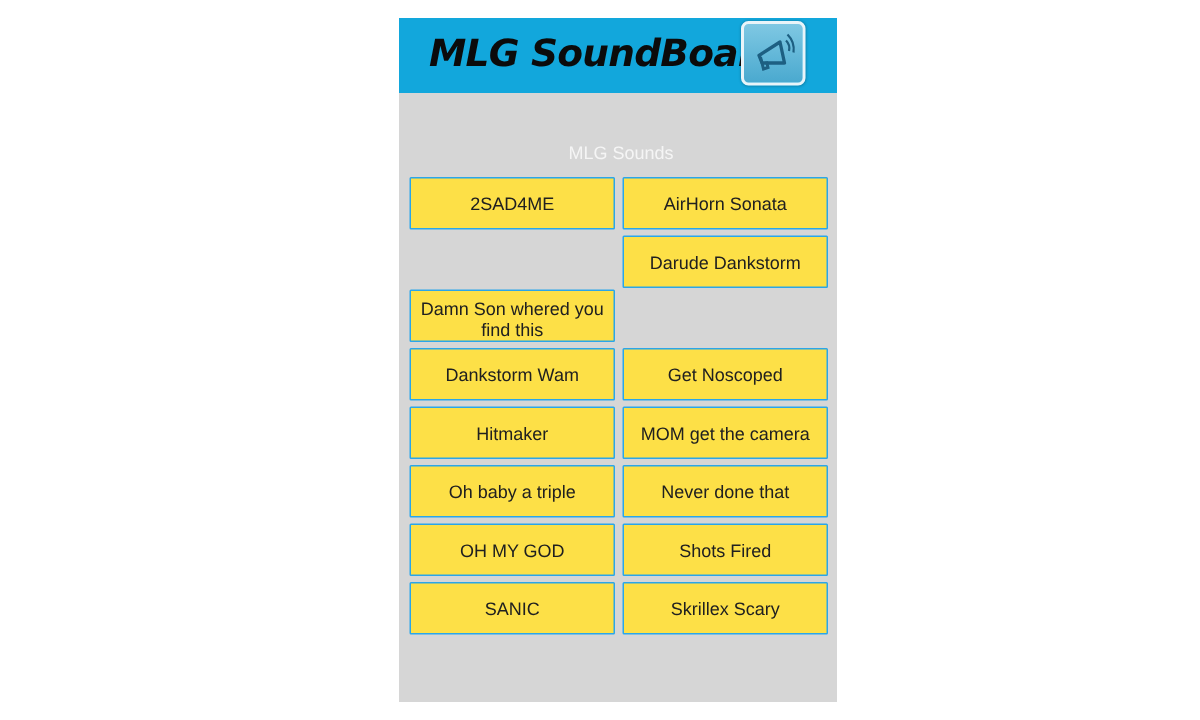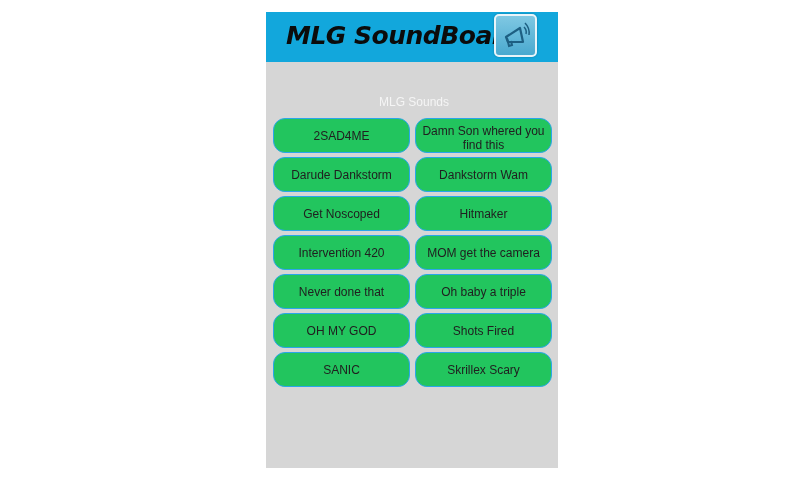--- a/index.html
+++ b/index.html
@@ -4,22 +4,22 @@
 <style>
   html,body{margin:0;padding:0;background:#ffffff;width:800px;height:480px;overflow:hidden;}
   body{font-family:"Liberation Sans","DejaVu Sans",sans-serif;}
   .app{position:absolute;left:266px;top:12px;width:292px;height:456px;background:#d6d6d6;overflow:hidden;}
   .header{position:absolute;left:0;top:0;width:292px;height:50px;background:#12a7dc;}
   .title{position:absolute;left:20px;top:9px;font-family:"DejaVu Sans",sans-serif;font-weight:bold;font-style:italic;font-size:25px;color:#0b0b0b;letter-spacing:-0.5px;}
   .logo{position:absolute;left:228px;top:2px;width:43px;height:43px;border-radius:5px;border:2px solid #e9f4f9;background:linear-gradient(#7fc8e3,#4aa9cf);box-sizing:border-box;box-shadow:0 0 2px rgba(0,0,0,0.3);}
   .logo svg{position:absolute;left:4px;top:4px;}
   .section-label{position:absolute;left:0;top:83px;width:296px;text-align:center;color:#f5f5f5;font-size:12px;}
   .grid{position:absolute;left:7px;top:106px;width:279px;display:grid;grid-template-columns:137px 137px;column-gap:5px;row-gap:4px;}
-  .snd{height:35px;background:#22c55e;border:1px solid #2aa6ea;box-sizing:border-box;display:flex;align-items:center;justify-content:center;text-align:center;font-size:12px;color:#202020;line-height:14px;padding:0 6px;overflow:hidden;border-radius:12px;}
-  .snd.clip{align-items:flex-start;padding-top:5px;}
+  .snd{height:35px;background:#fde047;border:1px solid #2aa6ea;box-sizing:border-box;display:flex;align-items:center;justify-content:center;text-align:center;font-size:12px;color:#202020;line-height:14px;padding:0 6px;overflow:hidden;border-radius:1px;}
+  .snd.clip{align-items:flex-start;padding-top:5px;margin-top:36px;}
 </style>
 </head>
 <body>
 
 <div class="app">
   <div class="header">
     <div class="title">MLG SoundBoard</div>
     <div class="logo">
       <svg width="31" height="31" viewBox="0 0 31 31">
         <path d="M6 17 L20 8 L23 22 L8 22 Z" fill="none" stroke="#1d5f82" stroke-width="2.2" stroke-linejoin="round"></path>
@@ -27,27 +27,27 @@
         <path d="M24 7 Q27 10 26 14" fill="none" stroke="#1d5f82" stroke-width="1.5"></path>
         <path d="M25 3 Q30 8 29 15" fill="none" stroke="#1d5f82" stroke-width="1.5"></path>
       </svg>
     </div>
   </div>
 
   <div class="section-label">MLG Sounds</div>
 
   <div class="grid">
     <div class="snd">2SAD4ME</div>
+    <div class="snd">AirHorn Sonata</div>
     <div class="snd clip">Damn Son whered you find this</div>
     <div class="snd">Darude Dankstorm</div>
     <div class="snd">Dankstorm Wam</div>
     <div class="snd">Get Noscoped</div>
     <div class="snd">Hitmaker</div>
-    <div class="snd">Intervention 420</div>
     <div class="snd">MOM get the camera</div>
+    <div class="snd">Oh baby a triple</div>
     <div class="snd">Never done that</div>
-    <div class="snd">Oh baby a triple</div>
     <div class="snd">OH MY GOD</div>
     <div class="snd">Shots Fired</div>
     <div class="snd">SANIC</div>
     <div class="snd">Skrillex Scary</div>
   </div>
 </div>
 
 </body></html>

